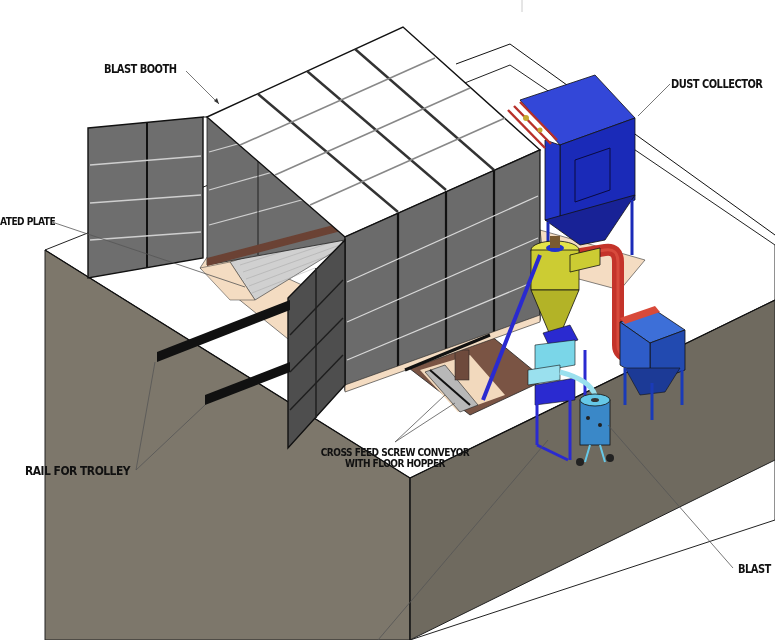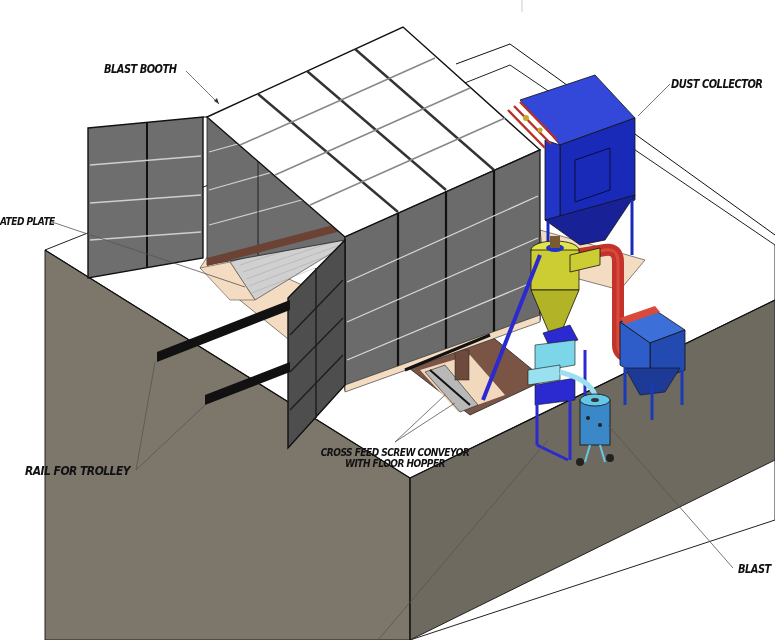--- a/index.html
+++ b/index.html
@@ -1,17 +1,17 @@
 <!DOCTYPE html>
 <html><head>
   <meta charset="utf-8">
   <style>
     html, body { margin: 0; padding: 0; background: #ffffff; }
     body { width: 775px; height: 640px; overflow: hidden; position: relative; font-family: "DejaVu Sans", sans-serif; }
-    #stage { position: absolute; left: 0; top: 0; width: 775px; height: 640px; font-style: italic; }
+    #stage { position: absolute; left: 0; top: 0; width: 775px; height: 640px; }
     svg { display: block; }
     .label {
       position: absolute;
       font-family: "DejaVu Sans", sans-serif;
       font-weight: bold;
       font-size: 11.5px;
       letter-spacing: -0.6px;
       color: #111111;
       white-space: nowrap;
       line-height: 13px;

